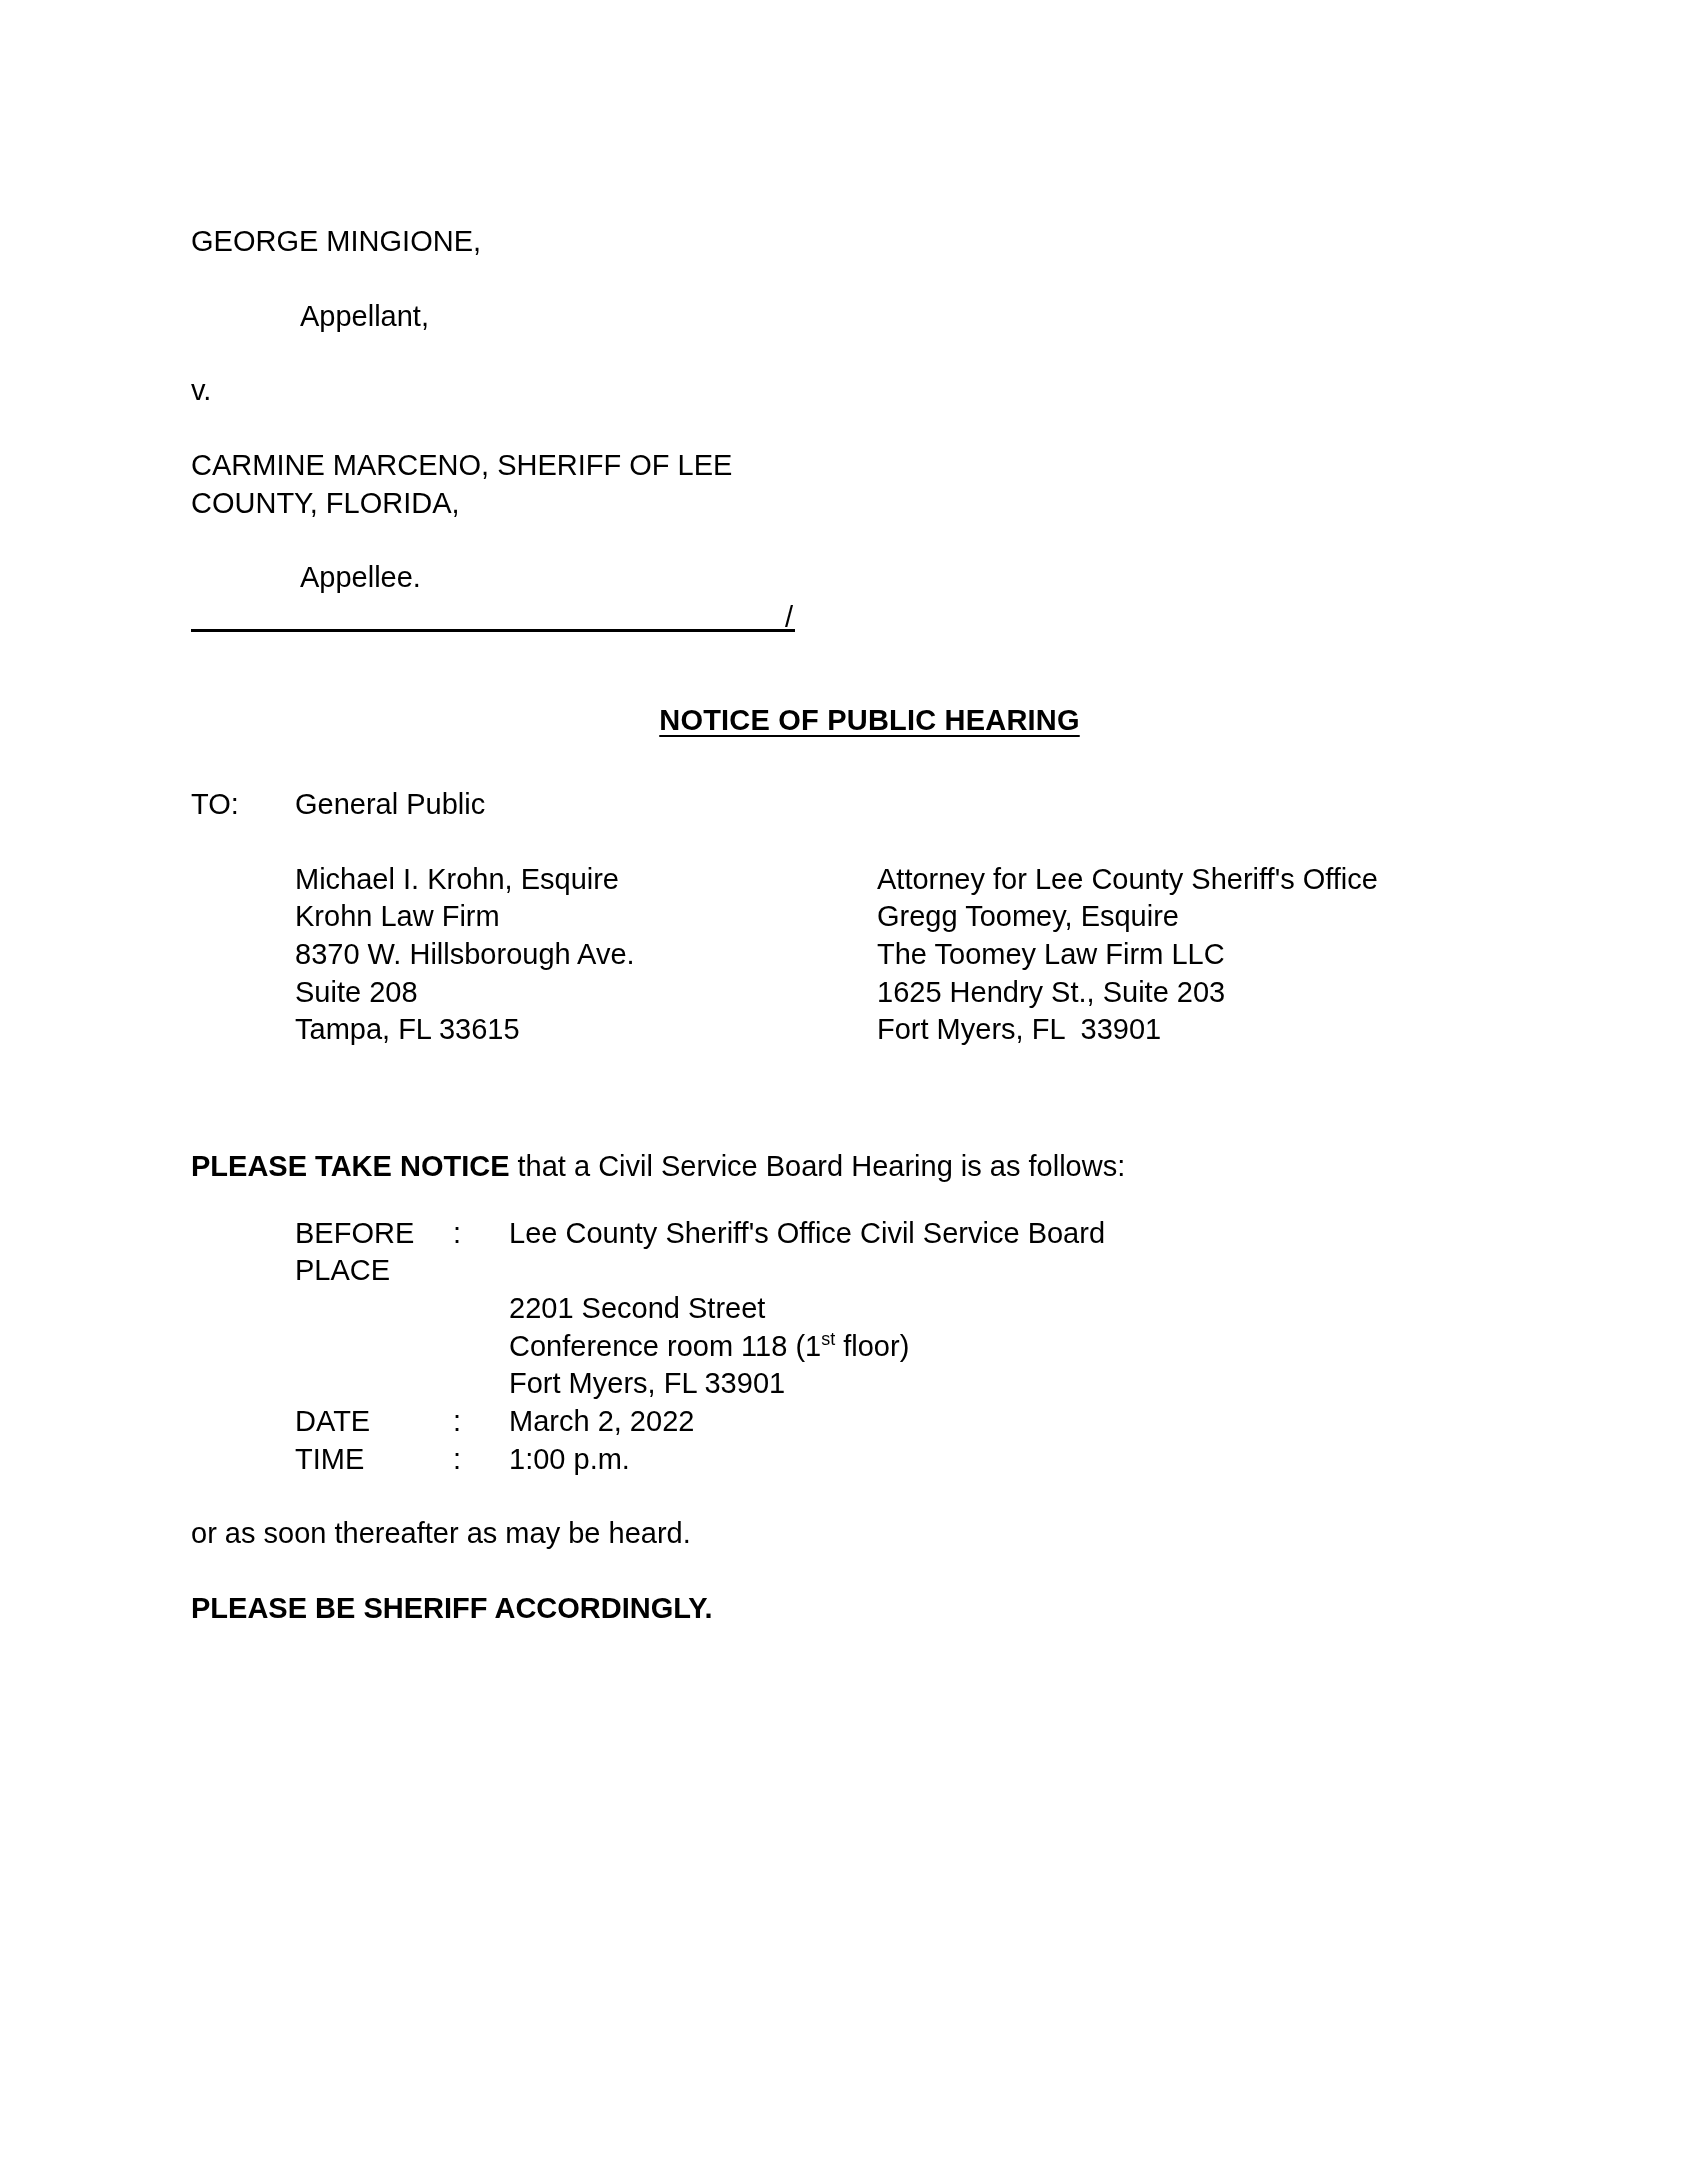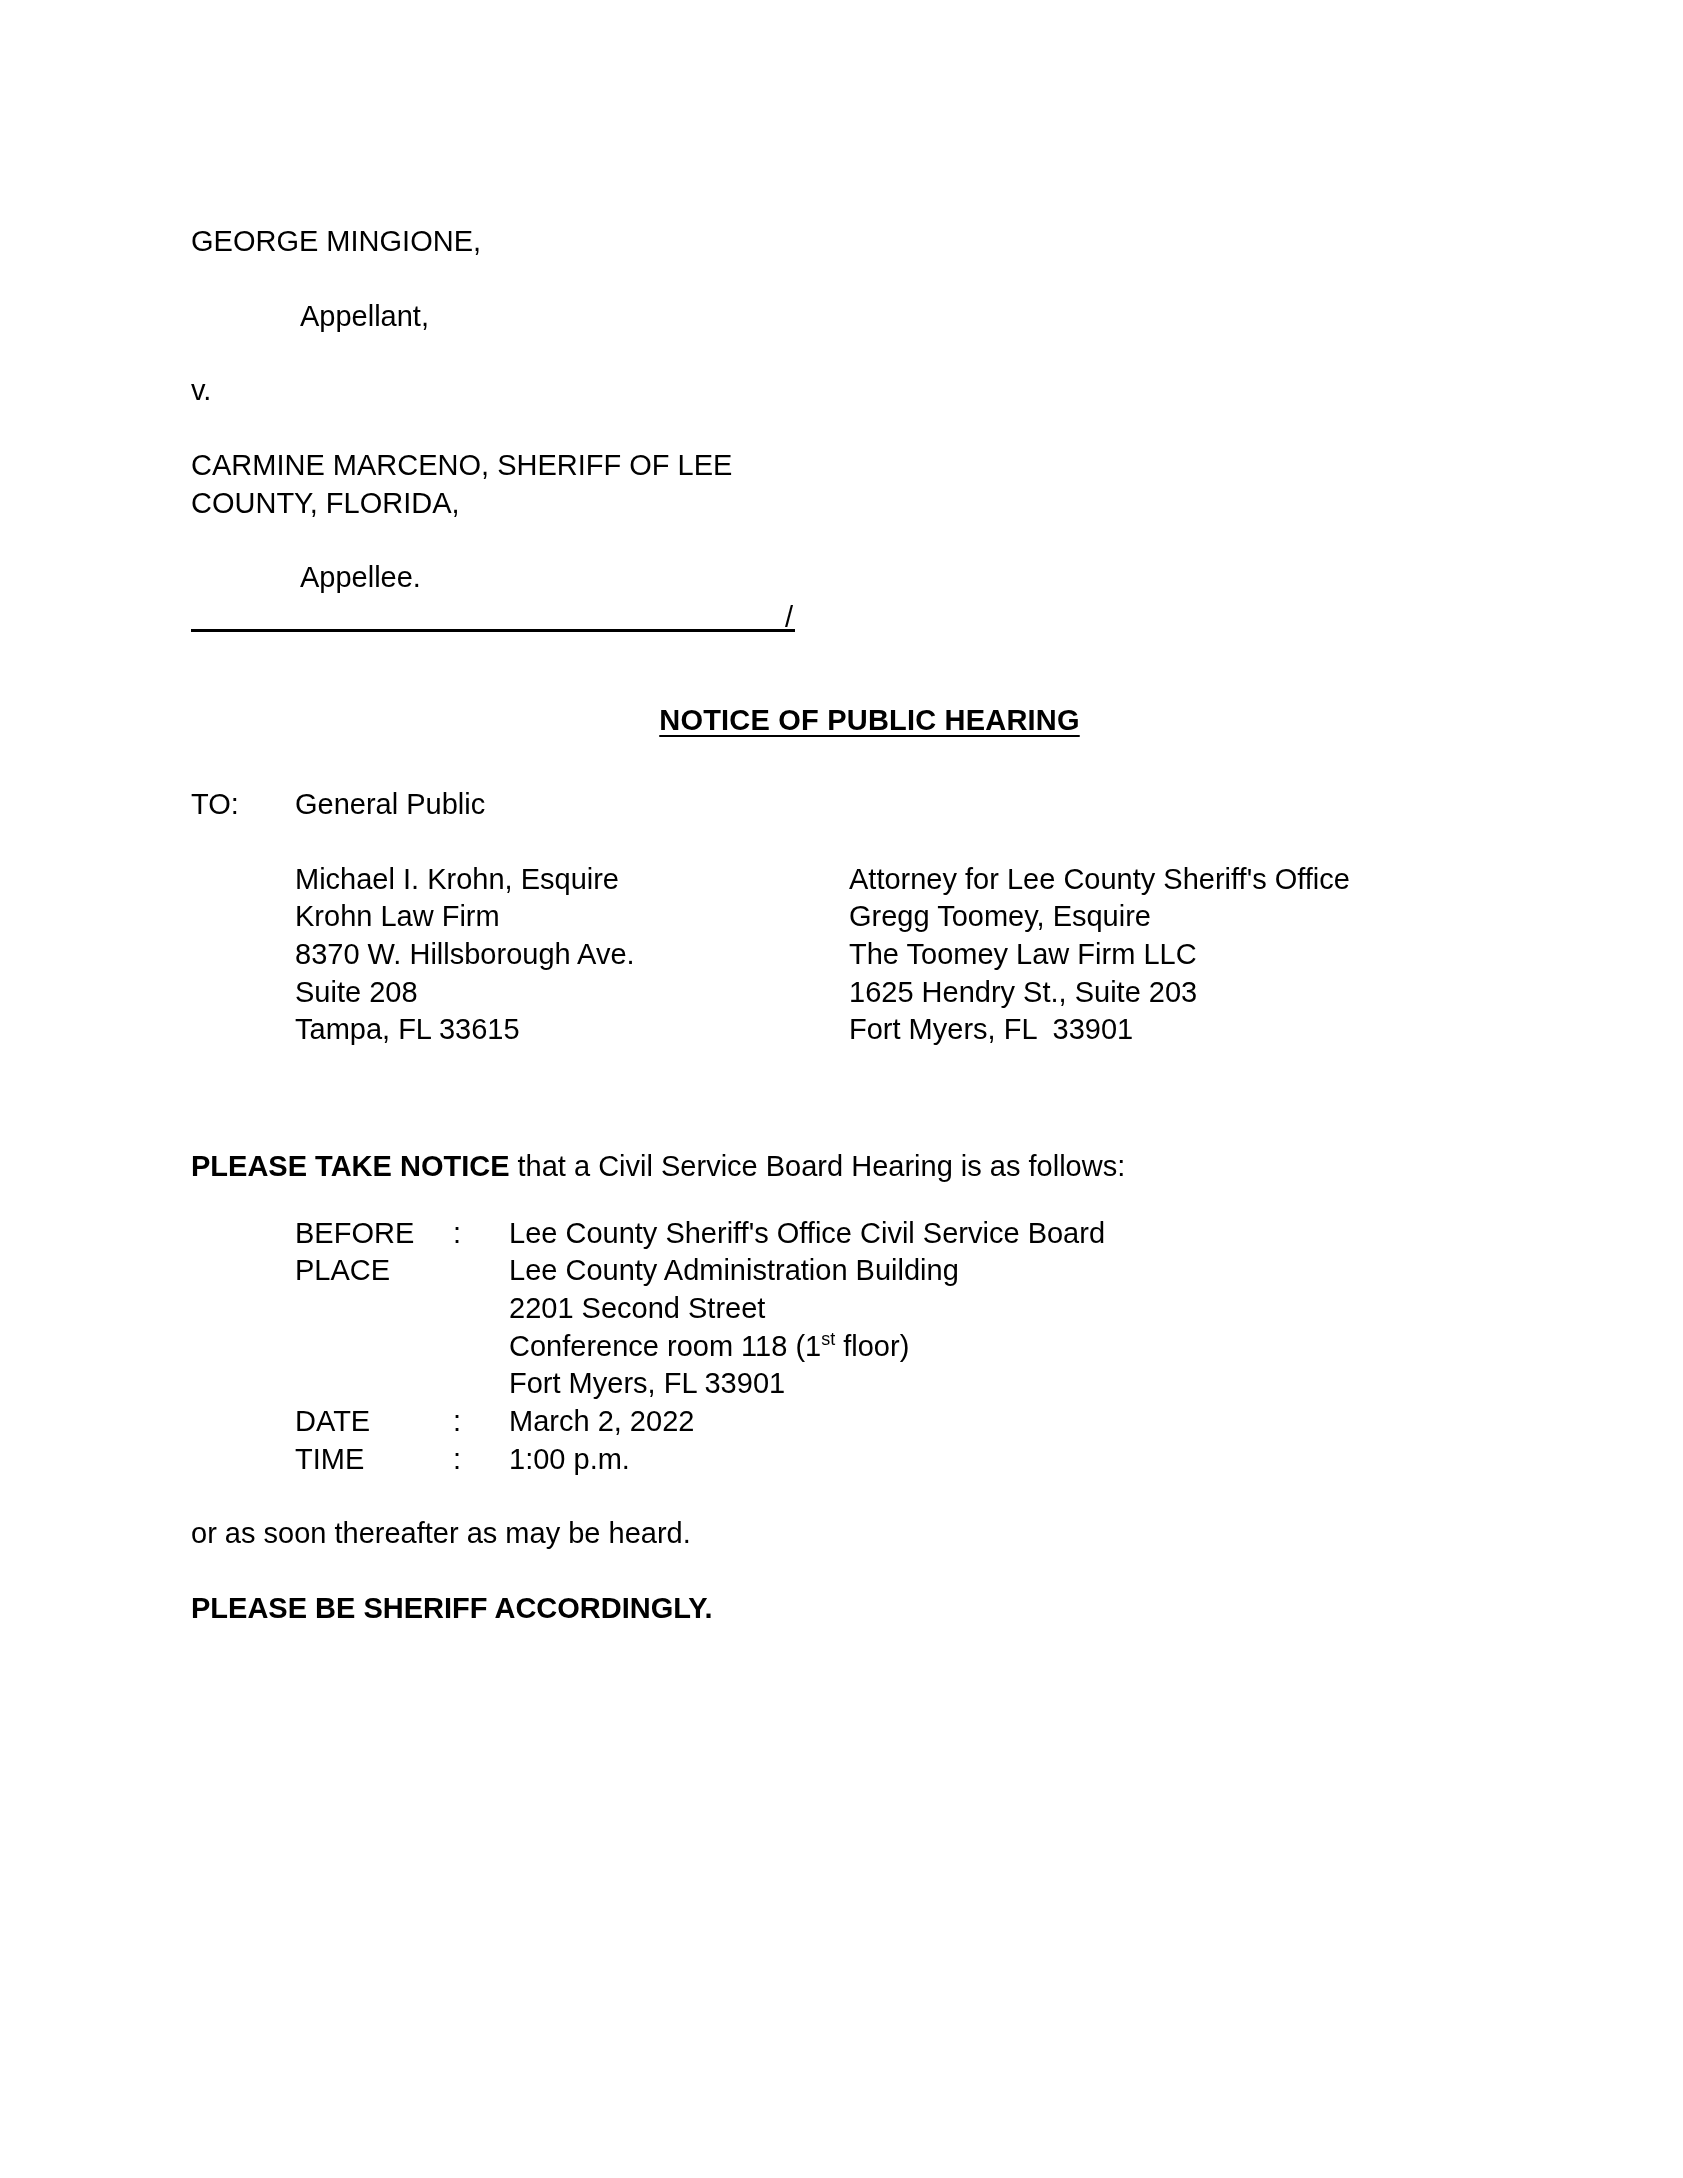--- a/index.html
+++ b/index.html
@@ -79,20 +79,21 @@
   .to-row {
     display: flex;
   }
   .to-label { width: 104px; flex: 0 0 104px; }
   .to-value { flex: 1 1 auto; }
 
   
   .addr-block {
     display: flex;
     padding-left: 104px;
+    gap: 28px;
   }
   .addr-col-left {
     width: 554px;
     flex: 0 0 554px;
   }
   .addr-col-right {
     flex: 1 1 auto;
   }
   .addr-line { margin: 0; padding: 0; white-space: pre; }
 
@@ -191,21 +192,20 @@
 
       <div class="detail-row">
         <span class="detail-label">BEFORE</span>
         <span class="detail-colon">:</span>
         <span class="detail-value">Lee County Sheriff's Office Civil Service Board</span>
       </div>
 
       <div class="detail-row">
         <span class="detail-label">PLACE</span>
         <span class="detail-colon"></span>
-        <span class="detail-value">Lee County Administration Building</span>
       </div>
 
       <div class="detail-row">
         <span class="detail-label"></span>
         <span class="detail-colon"></span>
         <span class="detail-value">2201 Second Street</span>
       </div>
 
       <div class="detail-row">
         <span class="detail-label"></span>

